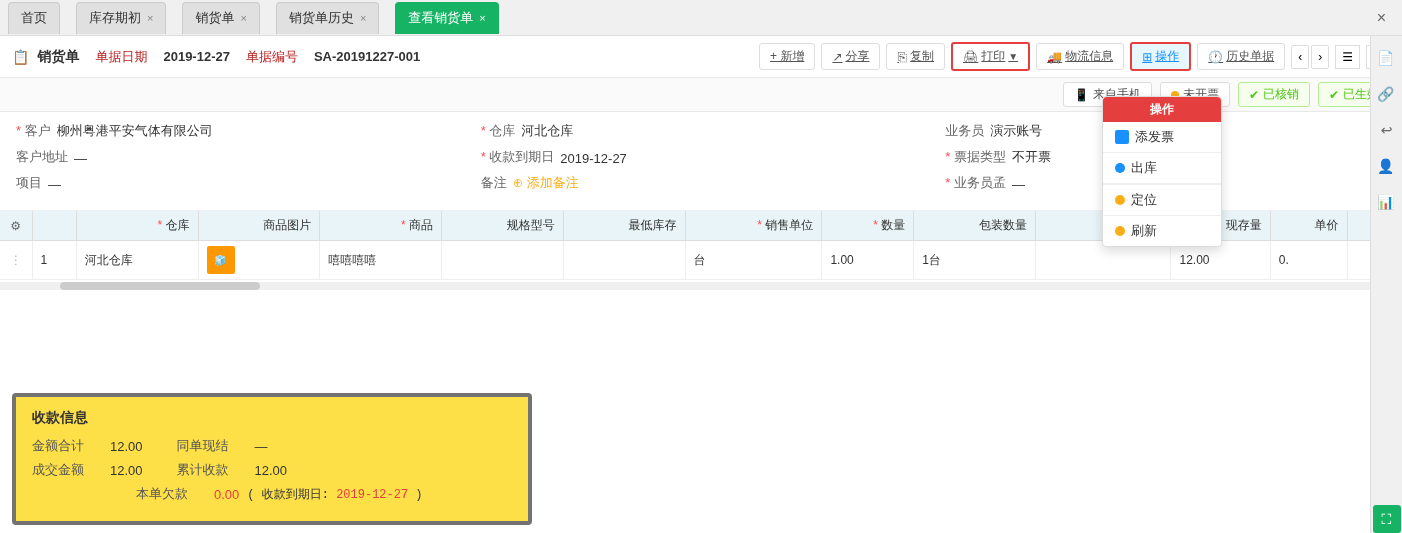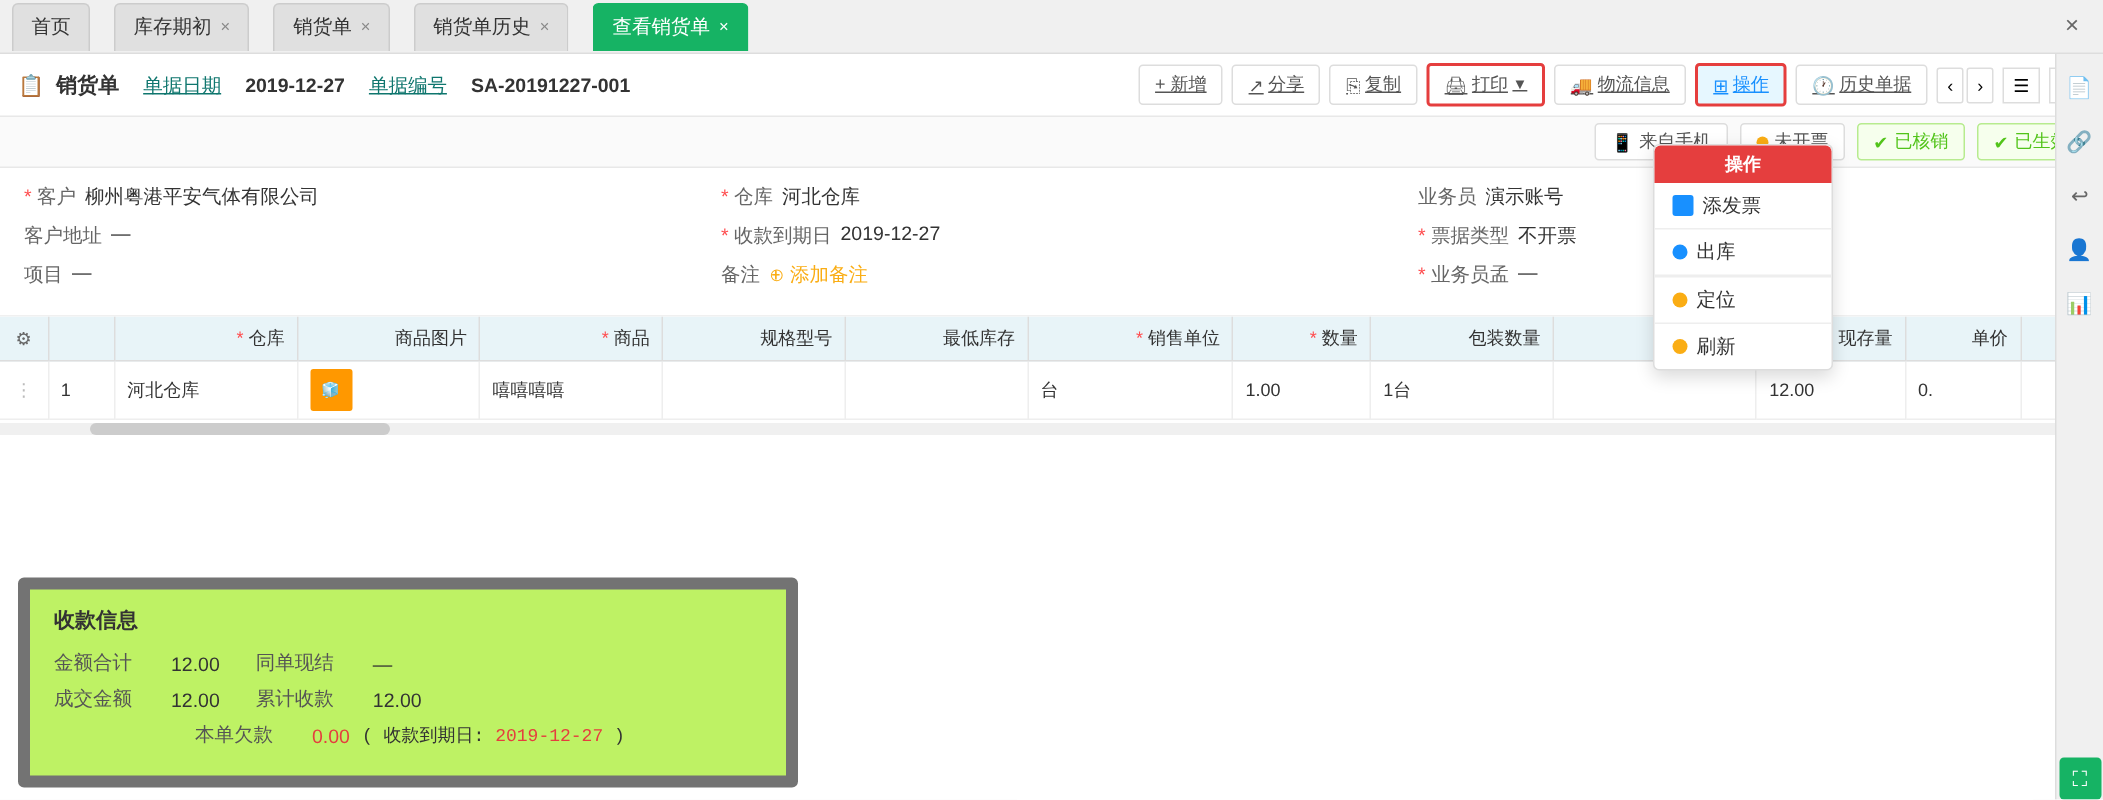--- a/index.html
+++ b/index.html
@@ -27,21 +27,21 @@
 
     
     .doc-header {
       display: flex; align-items: center; padding: 6px 12px; border-bottom: 1px solid #e8e8e8;
       background: #fff; gap: 16px;
     }
     .doc-title-area { display: flex; align-items: center; gap: 8px; }
     .doc-icon { color: #16b364; font-size: 14px; }
     .doc-type-label { font-weight: bold; font-size: 14px; color: #333; }
     .doc-meta { display: flex; align-items: center; gap: 16px; font-size: 13px; color: #333; }
-    .doc-meta span { color: #0f766e; text-decoration: underline; }
+    .doc-meta span { color: #b91c1c; }
     .doc-meta strong { color: #333; }
     .doc-actions { margin-left: auto; display: flex; align-items: center; gap: 6px; }
     .action-btn {
       display: flex; align-items: center; gap: 3px; padding: 4px 10px; border: 1px solid #ddd;
       border-radius: 3px; background: #fff; cursor: pointer; font-size: 12px; color: #555; text-decoration: underline;
     }
     .action-btn.highlighted { border: 2px solid #e53e3e; }
     .action-btn.active-op { background: #e6f7ff; border-color: #1890ff; color: #1890ff; }
     .nav-btns { display: flex; gap: 2px; }
     .nav-btn { padding: 4px 6px; border: 1px solid #ddd; background: #fff; cursor: pointer; font-size: 12px; border-radius: 2px; }
@@ -54,21 +54,21 @@
     }
     .status-btn {
       display: flex; align-items: center; gap: 4px; padding: 3px 10px; border: 1px solid #ddd;
       border-radius: 3px; background: #fff; cursor: pointer; font-size: 12px; color: #555;
     }
     .status-btn.green { background: #f6ffed; border-color: #b7eb8f; color: #52c41a; }
 
     
     .form-section { padding: 10px 16px; border-bottom: 1px solid #f0f0f0; }
     .form-row { display: flex; align-items: center; margin-bottom: 8px; gap: 24px; }
-    .field-group { display: flex; align-items: flex-start; gap: 6px; flex: 1; }
+    .field-group { display: flex; align-items: flex-end; gap: 6px; flex: 1; }
     .field-label { color: #666; white-space: nowrap; font-size: 13px; }
     .field-label.required::before { content: '* '; color: #ff4d4f; }
     .field-value { color: #333; font-size: 13px; }
     .add-note { color: #faad14; cursor: pointer; font-size: 13px; }
 
     
     .table-section { flex: 1; overflow: auto; }
     table { width: 100%; border-collapse: collapse; font-size: 12px; }
     thead tr { background: #e8f4f8; }
     th {
@@ -76,25 +76,25 @@
       border-right: 1px solid #ddd; white-space: nowrap; font-weight: normal; color: #333;
     }
     td { padding: 5px 8px; border-bottom: 1px solid #eee; border-right: 1px solid #eee; }
     tr:nth-child(even) { background: #fafafa; }
     .subtotal-row td { background: #f5f5f5; font-size: 12px; color: #666; }
     .th-settings { width: 32px; text-align: center; }
     .settings-icon { cursor: pointer; color: #666; }
 
     
     .payment-section {
-      border: 8px solid #737373; margin: 8px 12px; padding: 12px 16px;
-      border-radius: 4px; background: #bef264; width: 520px;
+      border: 4px solid #737373; margin: 8px 12px; padding: 12px 16px;
+      border-radius: 4px; background: #fde047; width: 520px;
     }
     .payment-title { font-weight: bold; font-size: 14px; margin-bottom: 10px; color: #333; }
-    .payment-row { display: flex; align-items: center; margin-bottom: 6px; gap: 24px; }
+    .payment-row { display: flex; align-items: center; margin-bottom: 6px; gap: 34px; }
     .payment-field { display: flex; align-items: center; gap: 8px; }
     .payment-label { color: #555; font-size: 13px; width: 70px; }
     .payment-value { color: #333; font-size: 13px; }
     .payment-value.red { color: #e53e3e; }
 
     
     .dropdown-overlay {
       position: absolute; background: #fff; border: 1px solid #ddd;
       border-radius: 4px; box-shadow: 0 4px 12px rgba(0,0,0,0.15);
       z-index: 100; width: 120px; top: 96px; right: 180px;

